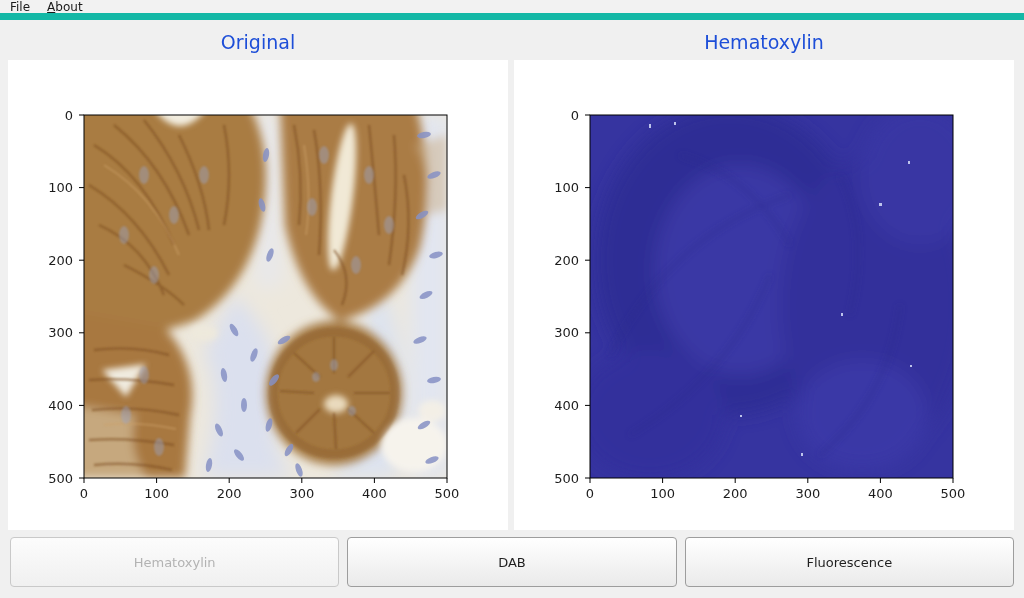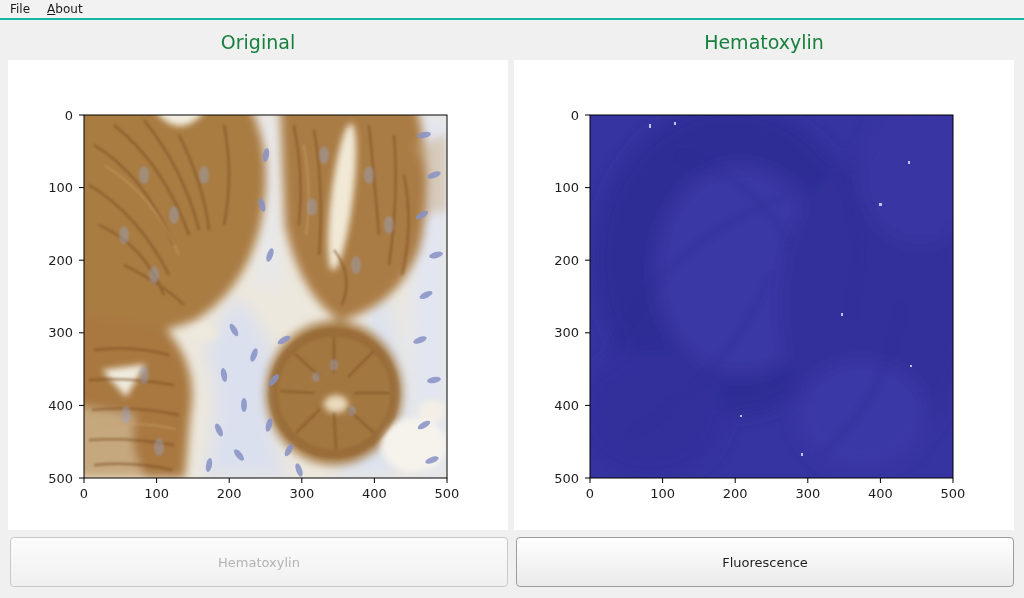--- a/index.html
+++ b/index.html
@@ -3,29 +3,29 @@
 <meta charset="utf-8">
 <style>
   html,body{margin:0;padding:0}
   body{
     width:1024px;height:598px;overflow:hidden;position:relative;
     background:#f0f0f0;font-family:"DejaVu Sans","Liberation Sans",sans-serif;
     -webkit-font-smoothing:antialiased;
   }
   .menubar{
     position:absolute;left:0;top:0;width:1024px;height:20px;
-    background:#f2f2f2;border-bottom:2px solid #14b8a6;
+    background:#f2f2f2;border-bottom:7px solid #14b8a6;
     display:flex;align-items:center;padding-left:10px;box-sizing:border-box;
     font-size:12px;color:#1a1a1a;
   }
   .menu-item{margin-right:17px;cursor:default;white-space:nowrap}
   .menu-item u{text-decoration:underline}
   .panel-title{
     position:absolute;top:27px;height:30px;line-height:30px;
-    text-align:center;font-size:19px;color:#15803d;
+    text-align:center;font-size:19px;color:#1d4ed8;
   }
   .panel-title.left{left:8px;width:500px}
   .panel-title.right{left:514px;width:500px}
   .canvas{
     position:absolute;top:60px;width:500px;height:470px;background:#ffffff;
   }
   .canvas.left{left:8px}
   .canvas.right{left:514px}
   .plot-svg{display:block}
   .tick-label{font-size:13px;fill:#1c1c1c;font-family:"DejaVu Sans","Liberation Sans",sans-serif}
@@ -300,14 +300,15 @@
       <text class="tick-label" x="221.2" y="438" text-anchor="middle">200</text>
       <text class="tick-label" x="293.8" y="438" text-anchor="middle">300</text>
       <text class="tick-label" x="366.4" y="438" text-anchor="middle">400</text>
       <text class="tick-label" x="439" y="438" text-anchor="middle">500</text>
     </g>
   </svg>
 </div>
 
 <div class="btn-row">
   <button class="btn disabled" aria-disabled="true">Hematoxylin</button>
+  <button class="btn">DAB</button>
   <button class="btn">Fluorescence</button>
 </div>
 
 </body></html>

